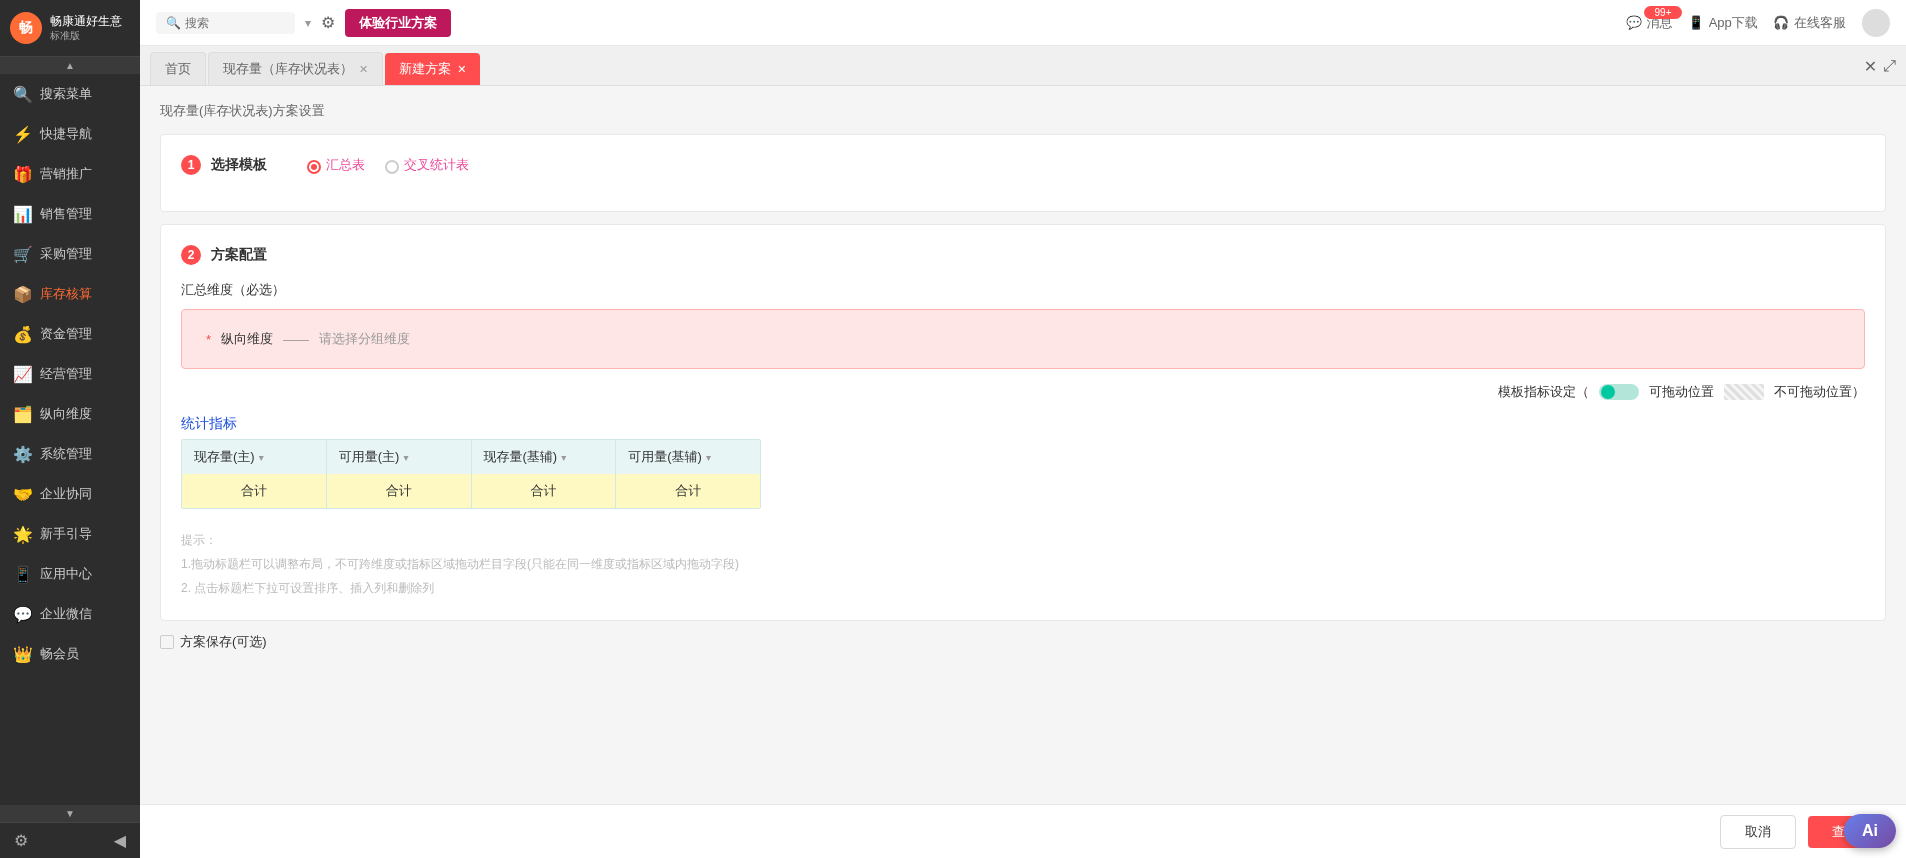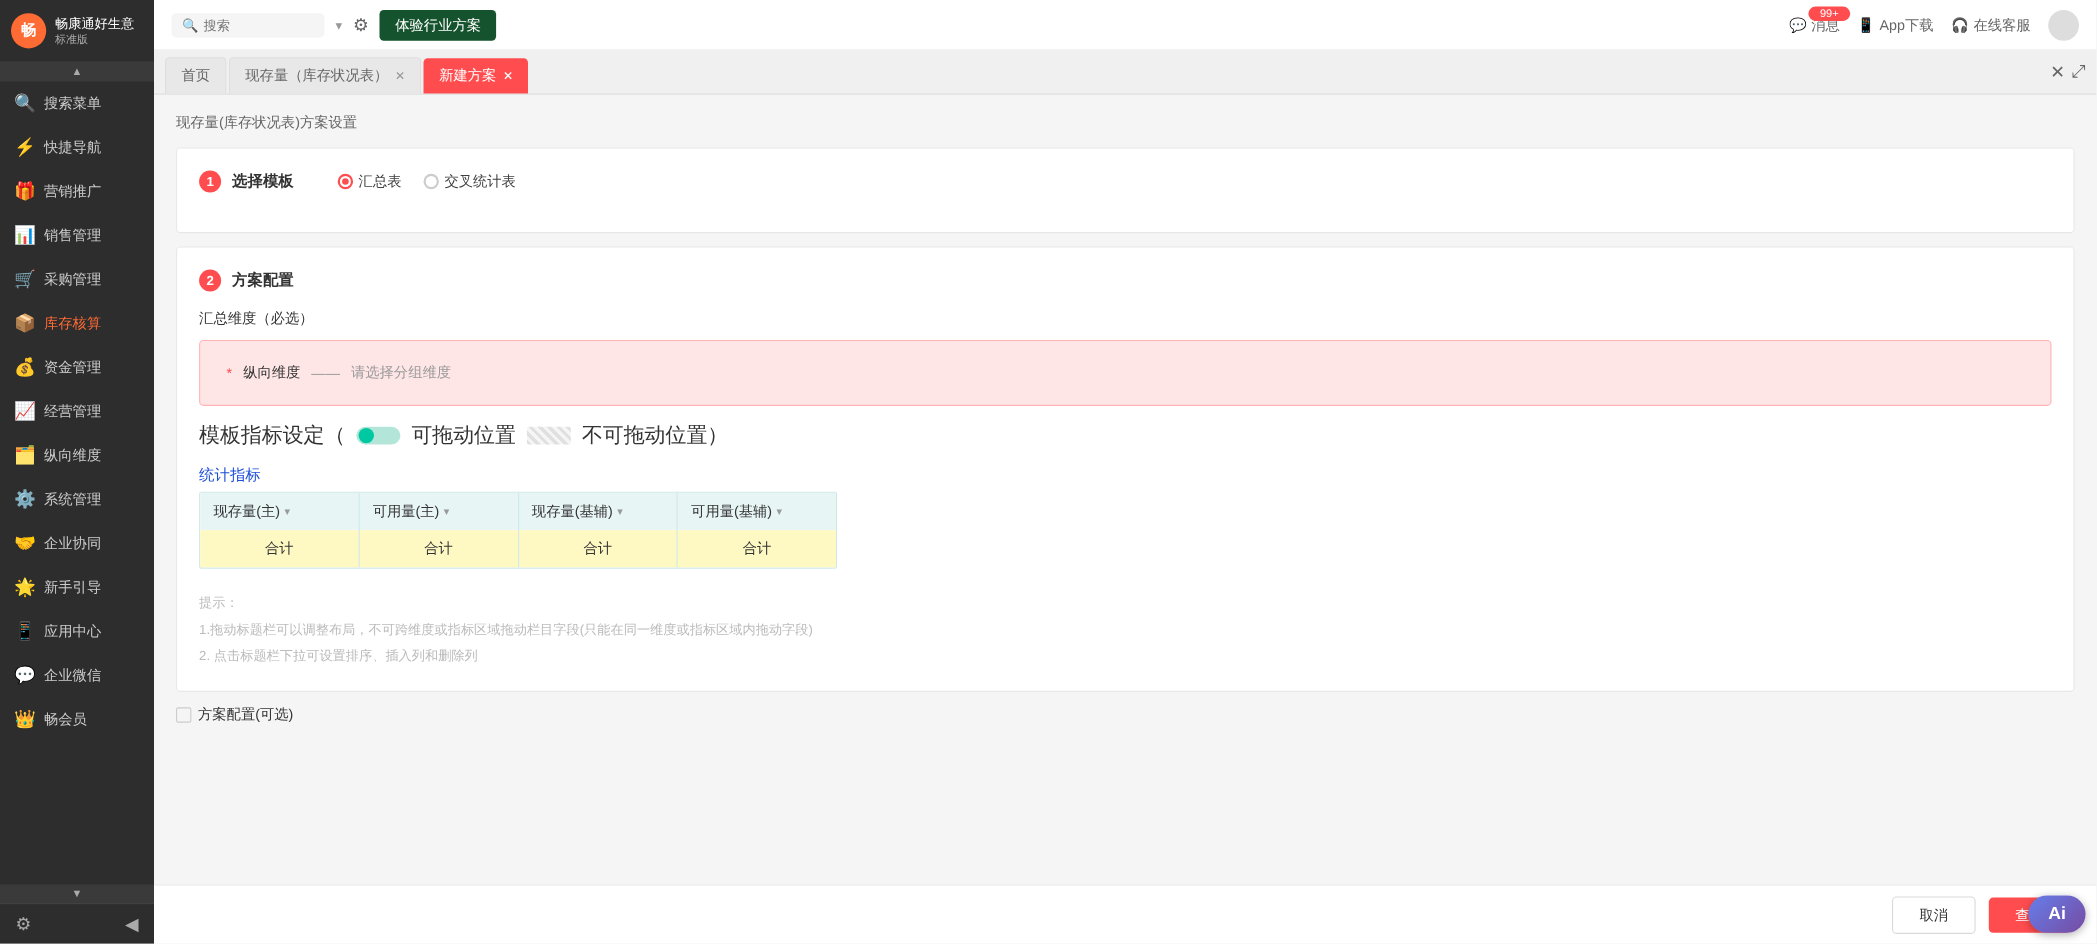--- a/index.html
+++ b/index.html
@@ -70,22 +70,22 @@
       display: flex; align-items: center; gap: 4px;
       background: #f5f5f5; border-radius: 4px; padding: 4px 10px;
       color: #999; font-size: 12px;
     }
     .topbar-search input {
       border: none; background: transparent; outline: none; font-size: 12px; color: #666; width: 100px;
     }
     .topbar-chevron { color: #999; font-size: 12px; cursor: pointer; }
     .topbar-settings { color: #666; cursor: pointer; font-size: 16px; }
     .topbar-trial-btn {
-      background: #14532d; color: #fff; border: none; border-radius: 4px;
-      padding: 5px 14px; font-size: 13px; cursor: pointer;
+      background: #be185d; color: #fff; border: none; border-radius: 4px;
+      padding: 5px 14px; font-size: 13px; cursor: pointer; font-weight: bold;
     }
     .topbar-spacer { flex: 1; }
     .topbar-right { display: flex; align-items: center; gap: 16px; }
     .topbar-right-item { display: flex; align-items: center; gap: 4px; color: #666; font-size: 13px; cursor: pointer; position: relative; }
     .badge {
       background: #ff4d4f; color: #fff; border-radius: 10px;
       font-size: 10px; padding: 1px 11px; position: absolute; top: -8px; right: -10px;
     }
     .avatar { width: 28px; height: 28px; background: #ddd; border-radius: 50%; }
 
@@ -137,21 +137,21 @@
     }
     .step-num {
       width: 20px; height: 20px; border-radius: 50%;
       background: #ff4d4f; color: #fff; font-size: 12px; font-weight: bold;
       display: flex; align-items: center; justify-content: center;
     }
     .step-title { font-size: 14px; font-weight: bold; color: #333; }
 
     
     .radio-group { display: flex; align-items: center; gap: 20px; margin-left: 30px; }
-    .radio-item { display: flex; align-items: center; gap: 5px; cursor: pointer; font-size: 13px; color: #404040; }
+    .radio-item { display: flex; align-items: flex-end; gap: 5px; cursor: pointer; font-size: 13px; color: #ec4899; }
     .radio-circle {
       width: 14px; height: 14px; border-radius: 50%; border: 2px solid #ccc;
       display: flex; align-items: center; justify-content: center;
     }
     .radio-circle.checked { border-color: #ff4d4f; }
     .radio-circle.checked::after {
       content: ''; width: 6px; height: 6px; border-radius: 50%; background: #ff4d4f;
     }
 
     
@@ -162,21 +162,21 @@
       display: flex; align-items: center; gap: 10px;
     }
     .dimension-required { color: #ff4d4f; font-size: 13px; }
     .dimension-label { color: #333; font-size: 13px; }
     .dimension-dash { color: #999; font-size: 13px; }
     .dimension-placeholder { color: #999; font-size: 13px; }
 
     
     .indicator-row {
       display: flex; align-items: center; gap: 10px;
-      margin-bottom: 14px; font-size: 19px; color: #333;
+      margin-bottom: 14px; font-size: 13px; color: #333; justify-content: flex-end;
     }
     .indicator-box {
       width: 40px; height: 16px; border-radius: 8px; background: #b3e6d9;
       position: relative; cursor: pointer;
     }
     .indicator-knob {
       width: 14px; height: 14px; border-radius: 50%; background: #00c8a0;
       position: absolute; top: 1px; left: 2px;
     }
     .indicator-striped {
@@ -442,21 +442,21 @@
       
       <div class="tips-section">
         <div style="display:inline">提示：</div>
         <div>1.拖动标题栏可以调整布局，不可跨维度或指标区域拖动栏目字段(只能在同一维度或指标区域内拖动字段)</div>
         <div>2. 点击标题栏下拉可设置排序、插入列和删除列</div>
       </div>
     </div>
 
     <div class="save-row">
       <div class="save-checkbox"></div>
-      <span>方案配置(可选)</span>
+      <span>方案保存(可选)</span>
     </div>
   </div>
 
   <div class="bottom-bar">
     <button class="btn-cancel">取消</button>
     <button class="btn-query">查询</button>
   </div>
 </div>
 
 <div class="ai-fab">Ai</div>

